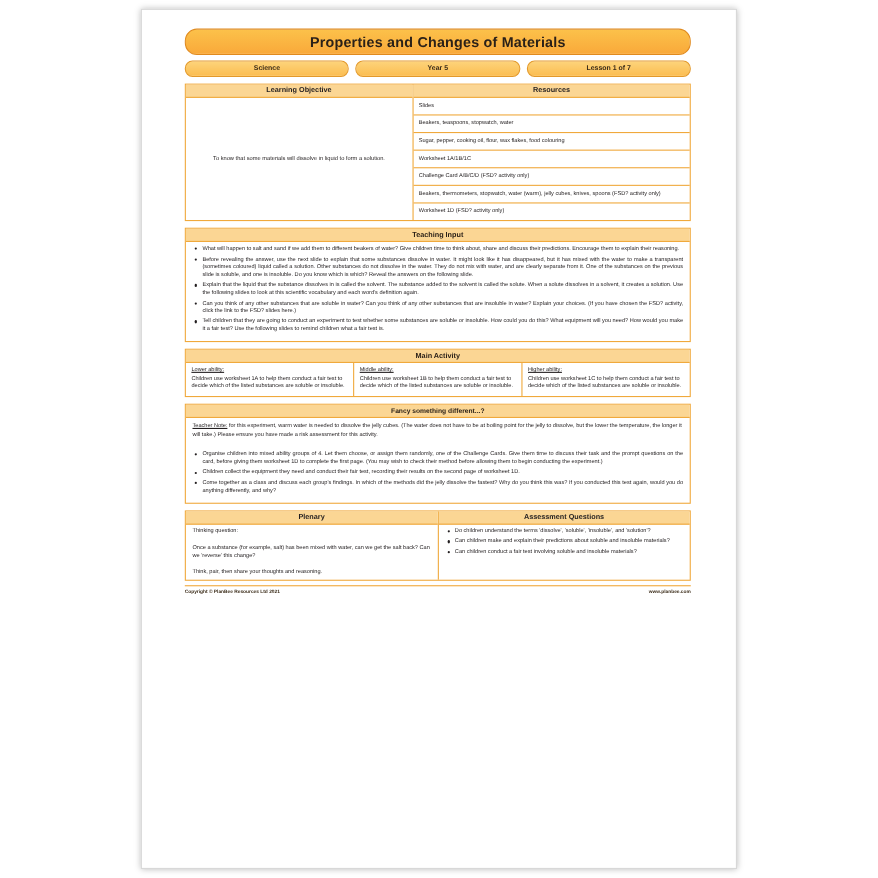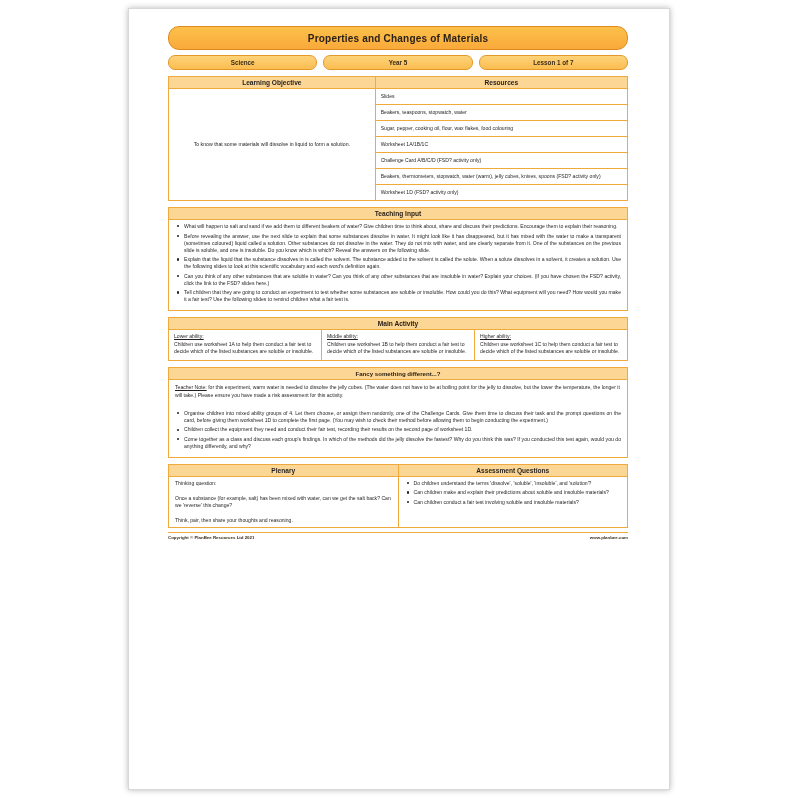--- a/index.html
+++ b/index.html
@@ -27,21 +27,21 @@
   }
 
   
   .title-bar{
     height:22px;
     background:linear-gradient(#fcc14a,#f9a93a);
     border:1px solid #e08a1e;
     border-radius:11px;
     display:flex;align-items:center;justify-content:center;
     font-weight:bold;
-    font-size:10px;
+    font-size:13px;
     color:#2b2118;
     letter-spacing:.2px;
   }
   .meta-row{
     display:flex;gap:6px;margin-top:5px;
   }
   .meta-pill{
     flex:1;
     height:13px;
     background:linear-gradient(#fdd37a,#fbbd51);

